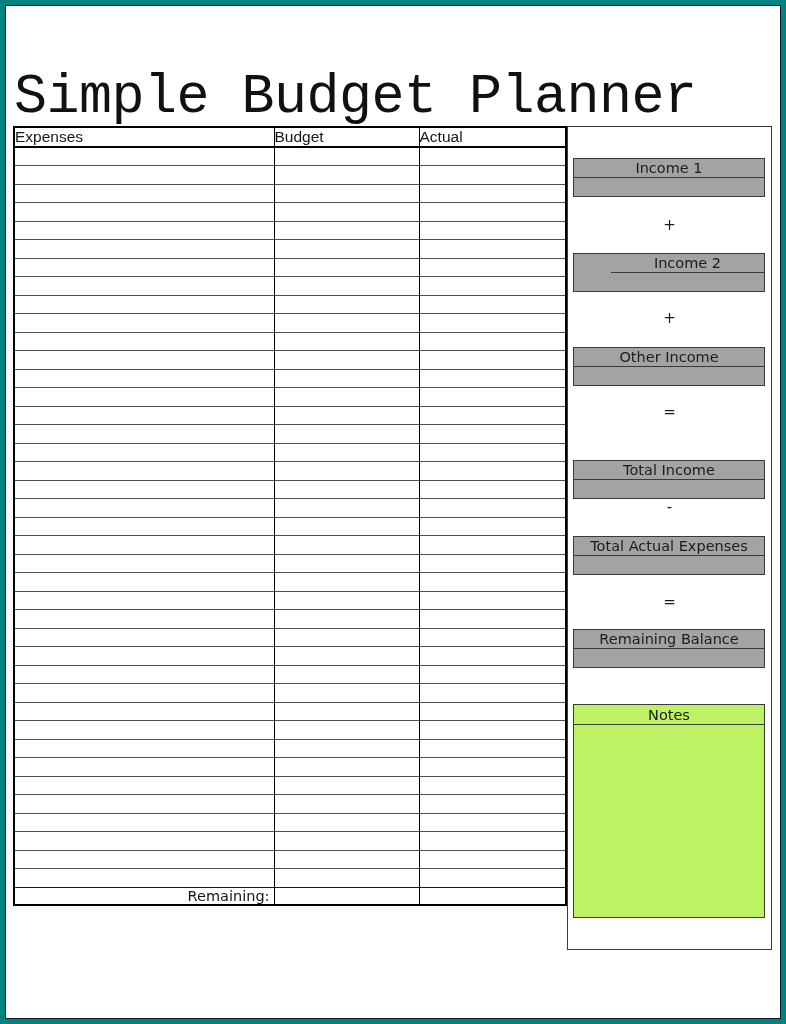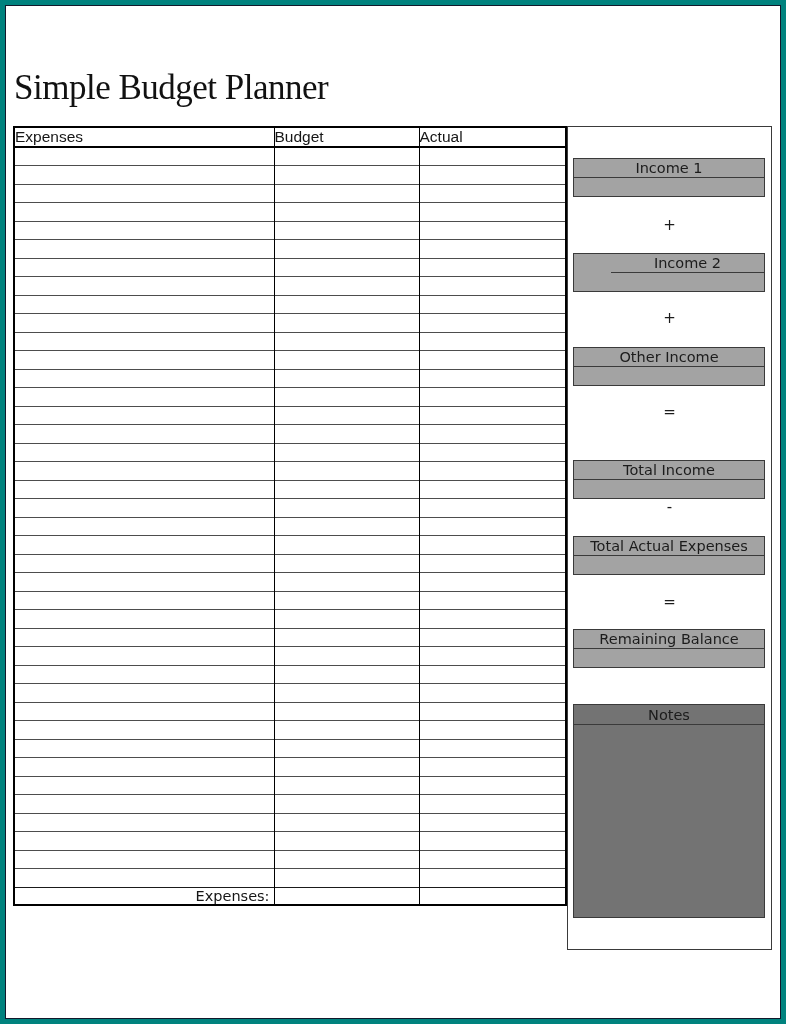--- a/index.html
+++ b/index.html
@@ -6,22 +6,22 @@
   html, body { background: #ffffff; }
   body { width: 786px; height: 1024px; position: relative; font-family: "Liberation Sans", sans-serif; }
 
   
   .frame { position: absolute; inset: 0; border: 5px solid #00827E; }
   .frame-inner { position: absolute; inset: 0; border: 1.5px solid #12182b; }
 
   
   .title {
     position: absolute; left: 14px; top: 70px;
-    font-family: Liberation Serif, serif;
-    font-size: 35px; font-weight: 400; letter-spacing: -0.5px;
+    font-family: Liberation Mono, monospace;
+    font-size: 55px; font-weight: 400; letter-spacing: -0.5px;
     color: #111111; white-space: nowrap; line-height: 1.0;
   }
 
   
   table.budget {
     position: absolute; left: 13px; top: 126px; width: 552px;
     border-collapse: collapse; table-layout: fixed;
     border: 2px solid #000000;
   }
   table.budget col.c1 { width: 260px; }
@@ -58,21 +58,21 @@
     white-space: nowrap; overflow: hidden;
   }
   .sum-value { height: 18px; }
   .sum-op {
     position: absolute; left: 0; width: 100%; height: 19px;
     text-align: center; line-height: 19px;
     font-family: "DejaVu Sans", sans-serif; font-size: 15px; color: #1c1c1c;
   }
   .notes-box {
     position: absolute; left: 5px; top: 577px; width: 192px; height: 214px;
-    border: 1.5px solid #3a3a3a; background: #737373;
+    border: 1.5px solid #3a3a3a; background: #bef264;
   }
   .notes-label {
     height: 20px; border-bottom: 1px solid #3a3a3a;
     text-align: center; line-height: 20px;
     font-family: "DejaVu Sans", sans-serif; font-size: 14.5px; color: #1c1c1c;
   }
   .notes-area { height: 190px; }
 </style>
 </head>
 <body>
@@ -293,21 +293,21 @@
         <td></td>
       </tr>
       <tr>
         <td></td>
         <td></td>
         <td></td>
       </tr>
     </tbody>
   <tbody class="subtotal">
     <tr>
-      <td class="subtotal-label">Expenses:</td>
+      <td class="subtotal-label">Remaining:</td>
       <td></td>
       <td></td>
     </tr>
   </tbody>
 </table>
 
 <div class="panel" id="summary-items">
   <div class="notes-box">
     <div class="notes-label">Notes</div>
     <div class="notes-area"></div>

